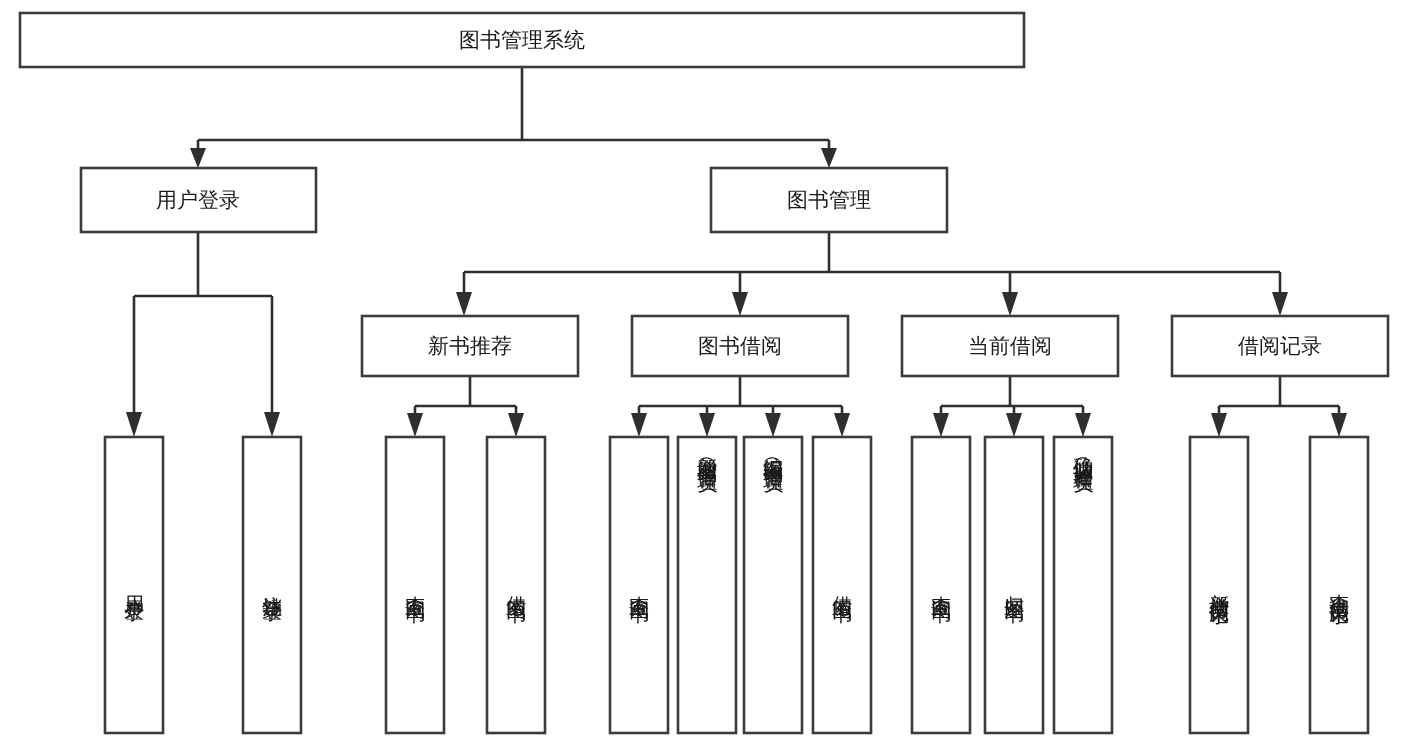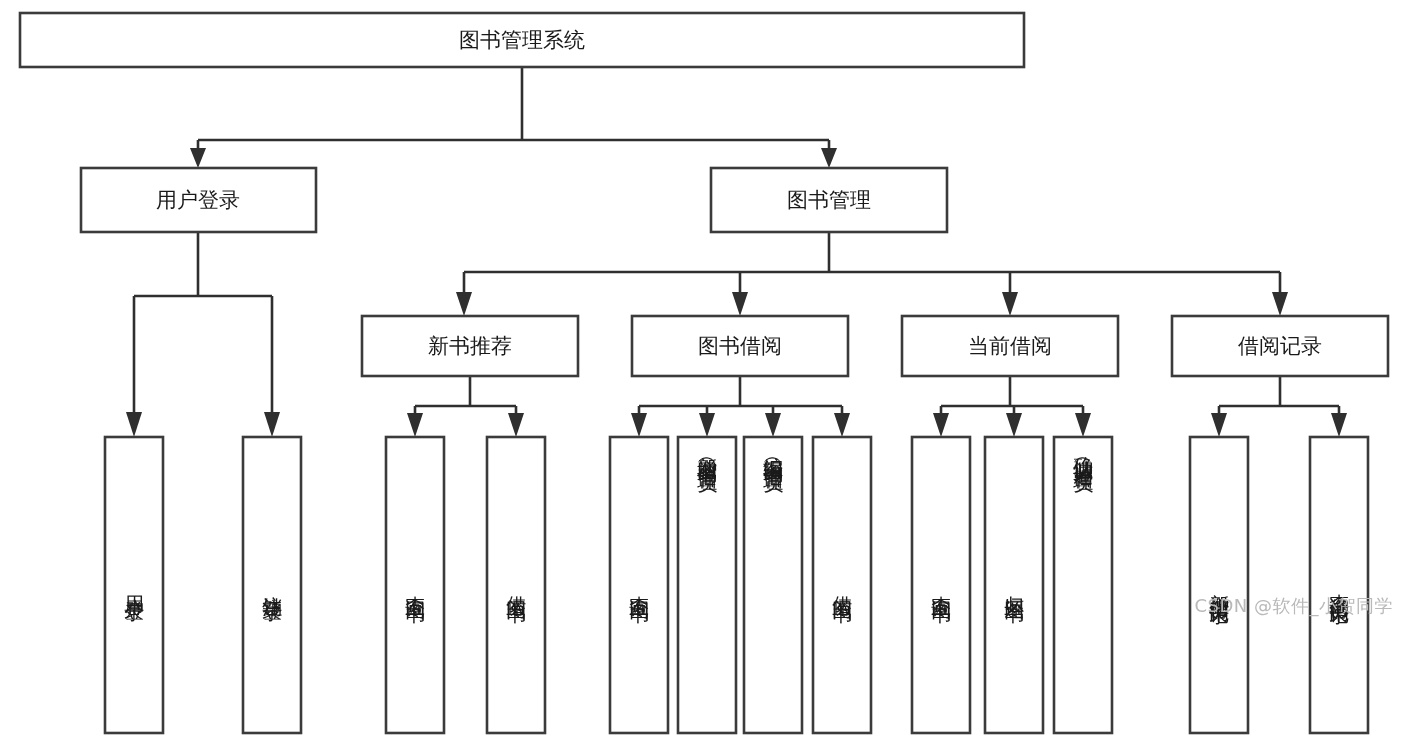--- a/index.html
+++ b/index.html
@@ -243,15 +243,14 @@
   <div class="leaf-label-wrap" style="left:1054px; top:441px; width:58px; height:296px; align-items:flex-start;">
     <span class="leaf-label">确认归还（管理员）</span>
   </div>
   <div class="leaf-label-wrap" style="left:1190px; top:437px; width:58px; height:296px;">
     <span class="leaf-label">新增借阅记录</span>
   </div>
   <div class="leaf-label-wrap" style="left:1310px; top:437px; width:58px; height:296px;">
     <span class="leaf-label">查询借阅记录</span>
   </div>
 
-  <div class="watermark">CSDN @软件_小贺同学</div>
 
 </div>
 
 </body></html>

